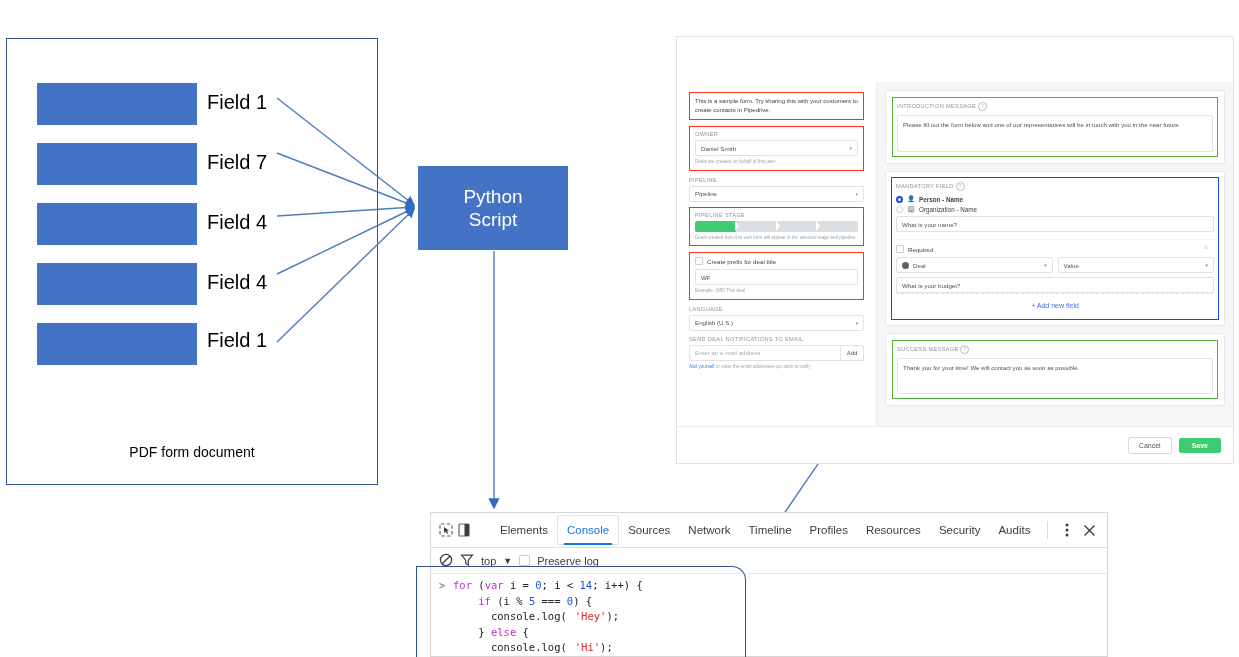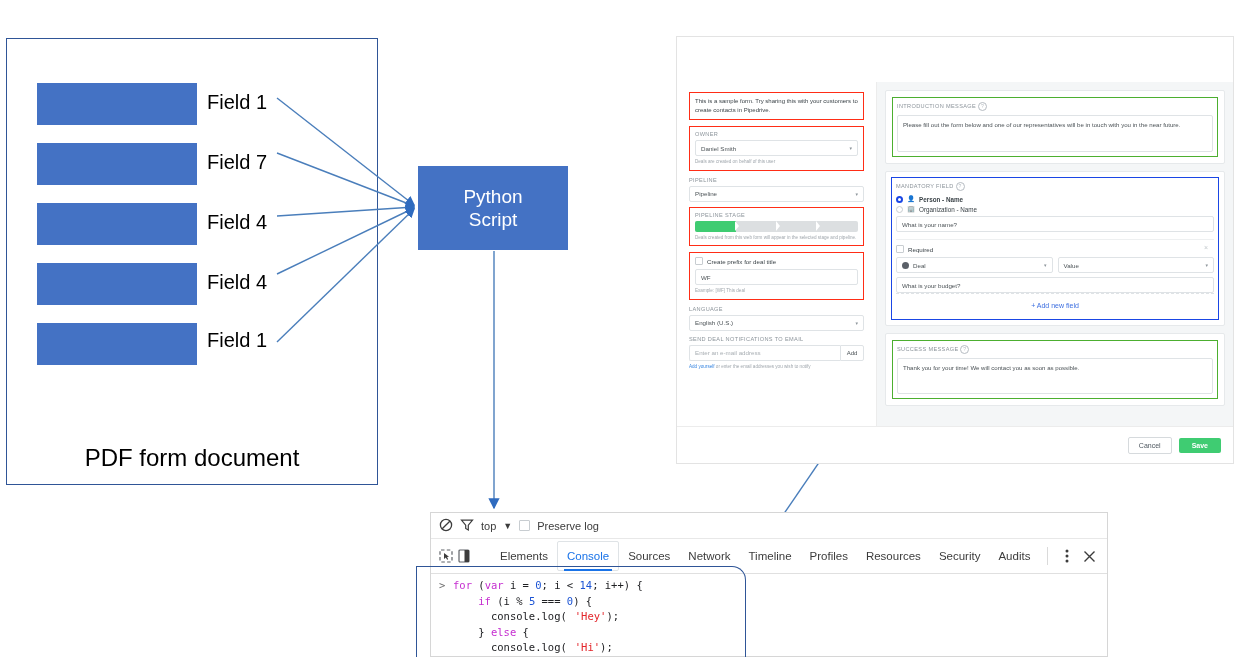--- a/index.html
+++ b/index.html
@@ -4,21 +4,21 @@
 <style>
   html,body{margin:0;padding:0;background:#ffffff;}
   body{width:1239px;height:657px;position:relative;overflow:hidden;
        font-family:"Liberation Sans","DejaVu Sans",sans-serif;color:#222;}
   .abs{position:absolute;}
 
   
   #pdf-doc{left:6px;top:38px;width:370px;height:445px;border:1.4px solid #2f5597;background:#fff;text-decoration:underline;}
   .pdf-field{position:absolute;left:30px;width:160px;height:42px;background:#4472c4;}
   .pdf-label{position:absolute;font-size:20px;color:#000;white-space:nowrap;}
-  #pdf-caption{position:absolute;left:0;right:0;top:405px;text-align:center;font-size:24px;color:#000;}
+  #pdf-caption{position:absolute;left:0;right:0;top:405px;text-align:center;font-size:14px;color:#000;}
 
   
   #python-box{left:418px;top:166px;width:150px;height:84px;background:#4472c4;
      display:flex;align-items:center;justify-content:center;text-align:center;
      color:#fff;font-size:19px;line-height:1.22;}
 
   
   #arrow-layer{left:0;top:0;width:1239px;height:657px;pointer-events:none;}
 
   
@@ -306,38 +306,20 @@
     </div>
   </div>
 
   <div id="pd-footer">
     <div id="btn-cancel">Cancel</div>
     <div id="btn-save">Save</div>
   </div>
 </div>
 
 <div class="abs" id="devtools">
-  <div id="dt-filters">
-    <span>
-      <svg width="14" height="14" viewBox="0 0 14 14">
-          <circle cx="7" cy="7" r="5.6" fill="none" stroke="#3c3c3c" stroke-width="1.3"></circle>
-          <path d="M3.2 10.8 L10.8 3.2" stroke="#3c3c3c" stroke-width="1.3"></path>
-        </svg>
-    </span>
-    <span>
-      <svg width="14" height="14" viewBox="0 0 14 14">
-          <path d="M1.5 2.2 L12.5 2.2 L8.3 7.2 L8.3 12 L5.7 10.4 L5.7 7.2 z" fill="none" stroke="#3c3c3c" stroke-width="1.2"></path>
-        </svg>
-    </span>
-    <span>top</span>
-    <span style="font-size:9px">▼</span>
-    <span class="ckbox" style="width:9px;height:9px;margin-right:0"></span>
-    <span>Preserve log</span>
-  </div>
-
   <div id="dt-tabs">
     <div class="dt-iconbtn">
       <svg width="14" height="14" viewBox="0 0 14 14">
           <rect x="1" y="1" width="12" height="12" rx="1" fill="none" stroke="#5f6368" stroke-width="1.2" stroke-dasharray="3.5 2.3"></rect>
           <path d="M5 4 L5 10 L6.8 8.4 L8.1 10.8 L9.2 10.2 L8 7.9 L10 7.7 z" fill="#3c3c3c"></path>
         </svg>
     </div>
     <div class="dt-iconbtn">
       <svg width="14" height="14" viewBox="0 0 14 14">
           <rect x="2" y="1" width="10" height="12" rx="1" fill="none" stroke="#5f6368" stroke-width="1.2"></rect>
@@ -364,20 +346,38 @@
           </svg>
       </div>
       <div class="dt-iconbtn">
         <svg width="13" height="13" viewBox="0 0 13 13">
             <path d="M1.5 1.5 L11.5 11.5 M11.5 1.5 L1.5 11.5" stroke="#3c3c3c" stroke-width="1.4"></path>
           </svg>
       </div>
     </div>
   </div>
 
+  <div id="dt-filters">
+    <span>
+      <svg width="14" height="14" viewBox="0 0 14 14">
+          <circle cx="7" cy="7" r="5.6" fill="none" stroke="#3c3c3c" stroke-width="1.3"></circle>
+          <path d="M3.2 10.8 L10.8 3.2" stroke="#3c3c3c" stroke-width="1.3"></path>
+        </svg>
+    </span>
+    <span>
+      <svg width="14" height="14" viewBox="0 0 14 14">
+          <path d="M1.5 2.2 L12.5 2.2 L8.3 7.2 L8.3 12 L5.7 10.4 L5.7 7.2 z" fill="none" stroke="#3c3c3c" stroke-width="1.2"></path>
+        </svg>
+    </span>
+    <span>top</span>
+    <span style="font-size:9px">▼</span>
+    <span class="ckbox" style="width:9px;height:9px;margin-right:0"></span>
+    <span>Preserve log</span>
+  </div>
+
   <div id="dt-console">
     <div style="position:relative">
       <span class="prompt">&gt;</span>
       <pre><span class="kw">for</span> (<span class="kw">var</span> i = <span class="num">0</span>; i &lt; <span class="num">14</span>; i++) {
     <span class="kw">if</span> (i % <span class="num">5</span> === <span class="num">0</span>) {
       console.log(<span class="str">'Hey'</span>);
     } <span class="kw">else</span> {
       console.log(<span class="str">'Hi'</span>);
     }
   }</pre>

